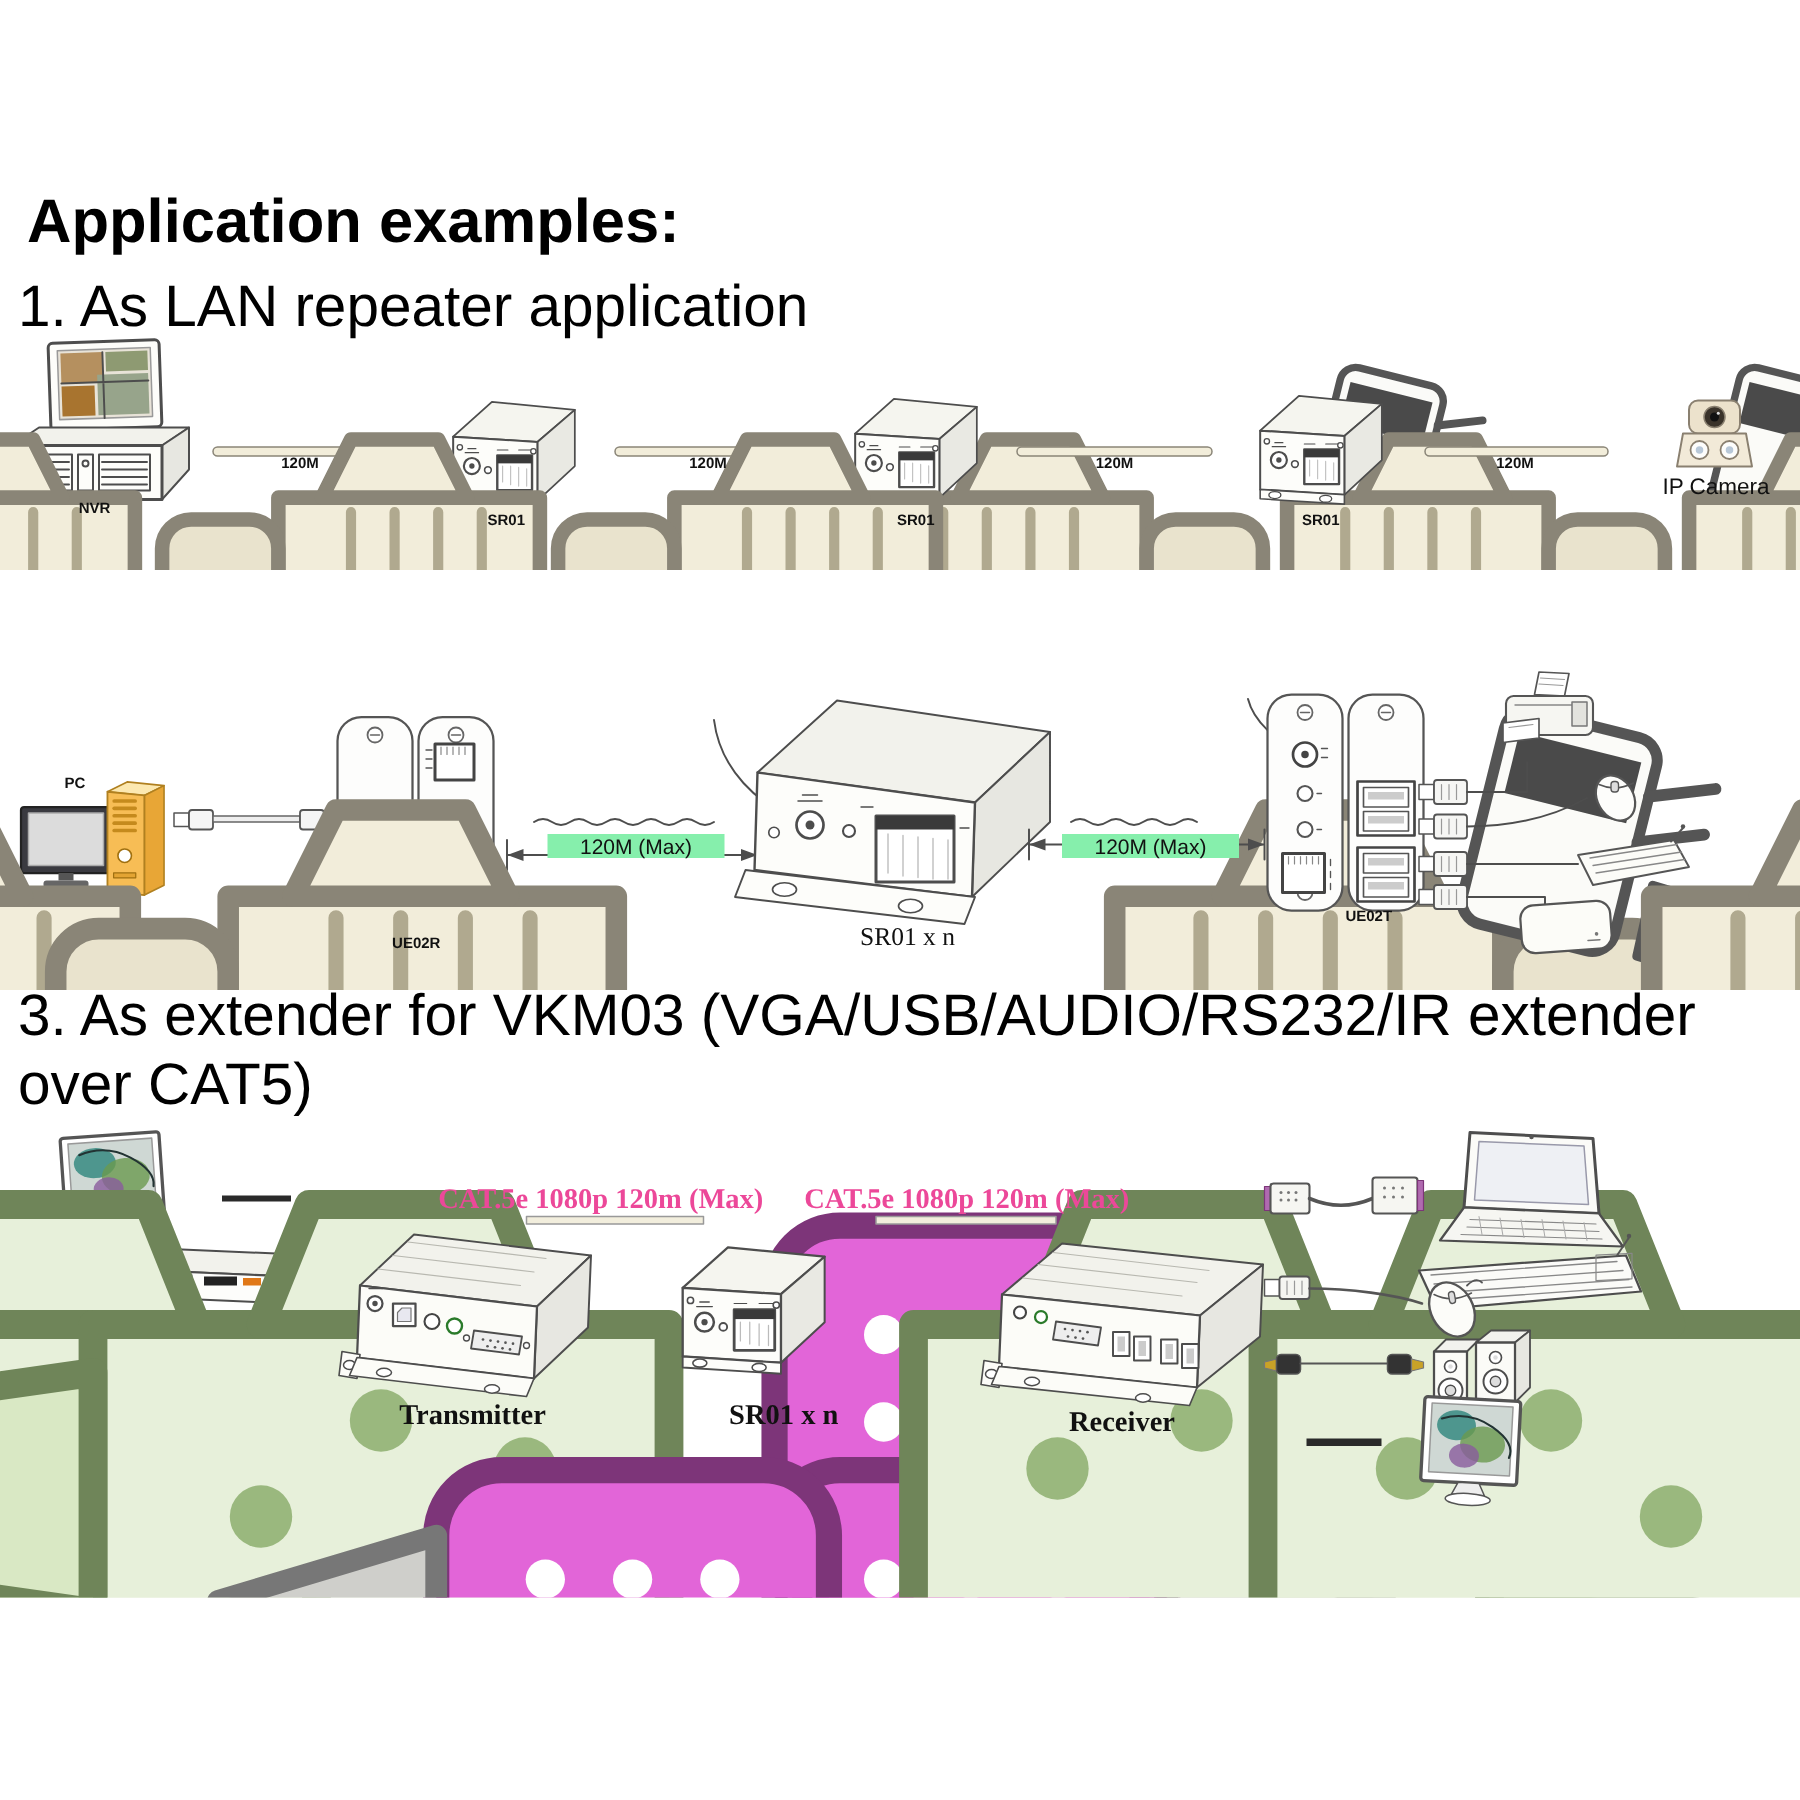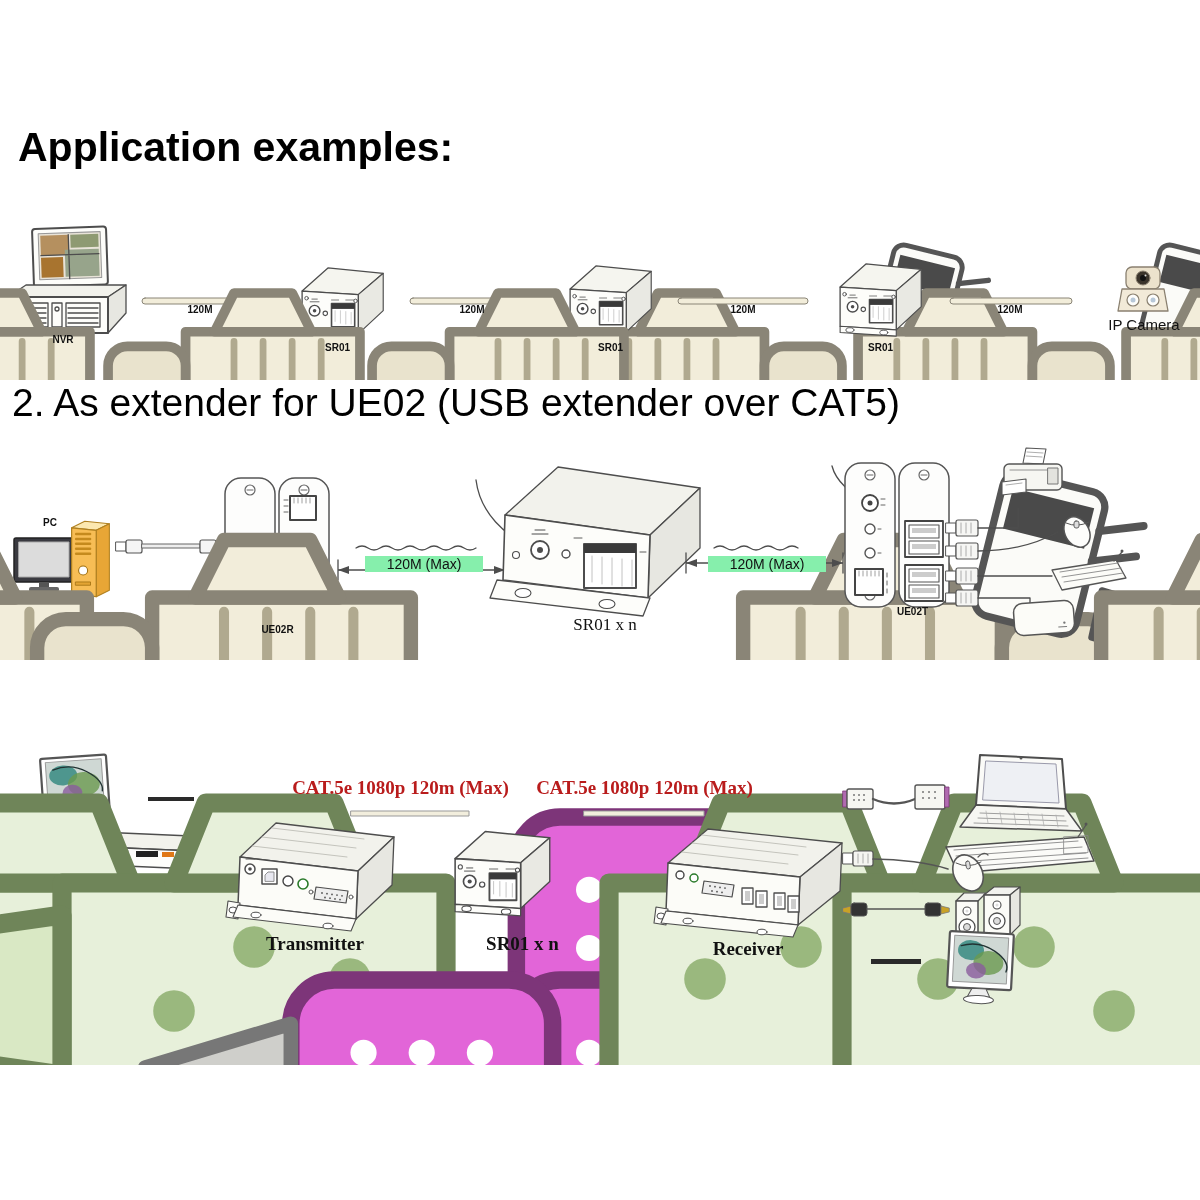--- a/index.html
+++ b/index.html
@@ -7,21 +7,21 @@
         font-family:"Liberation Sans",sans-serif;}
   .title{position:absolute;left:18px;top:124px;font-size:41px;font-weight:bold;color:#000;}
   .heading{position:absolute;left:12px;font-size:39px;color:#000;line-height:46px;}
   .diag{position:absolute;left:0;}
   .lbl{position:absolute;text-align:center;color:#111;}
   .b15{font-size:10px;font-weight:bold;}
   .n15{font-size:15px;}
   .n14{font-size:14px;}
   .serif17{font-family:"Liberation Serif",serif;font-size:17px;}
   .serifb19{font-family:"Liberation Serif",serif;font-size:19px;font-weight:bold;}
-  .red{color:#b91c1c;}
+  .red{color:#ec4899;margin-top:12px;}
   .wbg{background:#86efac;padding:0 3px;}
   
   .s{stroke:#4d4d4d;stroke-width:1.3;fill:#fdfdfa;}
   .s2{stroke:#4d4d4d;stroke-width:1.3;fill:#f2f2ec;}
   .s3{stroke:#4d4d4d;stroke-width:1.3;fill:#e7e7e1;}
   .l{stroke:#4d4d4d;stroke-width:1.3;fill:none;}
   .th{stroke-width:2;}
   svg *{stroke-linecap:round;stroke-linejoin:round;}
 </style>
 </head>
@@ -82,21 +82,22 @@
           <circle cx="13" cy="11" r="0.9" fill="#fff"></circle>
         <circle cx="5" cy="15" r="0.9" fill="#fff"></circle>
           <circle cx="9" cy="15" r="0.9" fill="#fff"></circle>
           <circle cx="13" cy="15" r="0.9" fill="#fff"></circle>
         <polygon points="18,5 28,8 28,14 18,17" fill="#cfcfcb" stroke="#777" stroke-width="1"></polygon>
       </symbol>
     </defs>
   </svg>
 
   <div class="title">Application examples:</div>
-  <div class="heading" style="top:380px">2. As extender for UE02 (USB extender over CAT5)</div>
+  <div class="heading" style="top:182px">1. As LAN repeater application</div>
+  <div class="heading" style="top:655px;width:1180px">3. As extender for VKM03 (VGA/USB/AUDIO/RS232/IR extender over CAT5)</div>
 
   <svg class="diag" style="top:225px" width="1200" height="155" viewBox="0 0 1200 155">
 
     <g>
       <g transform="translate(32,4) rotate(-2)">
         <rect class="s th" x="0" y="0" width="74" height="58" rx="3"></rect>
         <rect x="6" y="5" width="62" height="46" fill="#e8e3d8" stroke="#999" stroke-width="1"></rect>
         <rect x="8" y="7" width="28" height="20" fill="#b5905f"></rect>
         <rect x="38" y="7" width="28" height="13" fill="#8e9a72"></rect>
         <rect x="8" y="29" width="22" height="20" fill="#a8742f"></rect>

